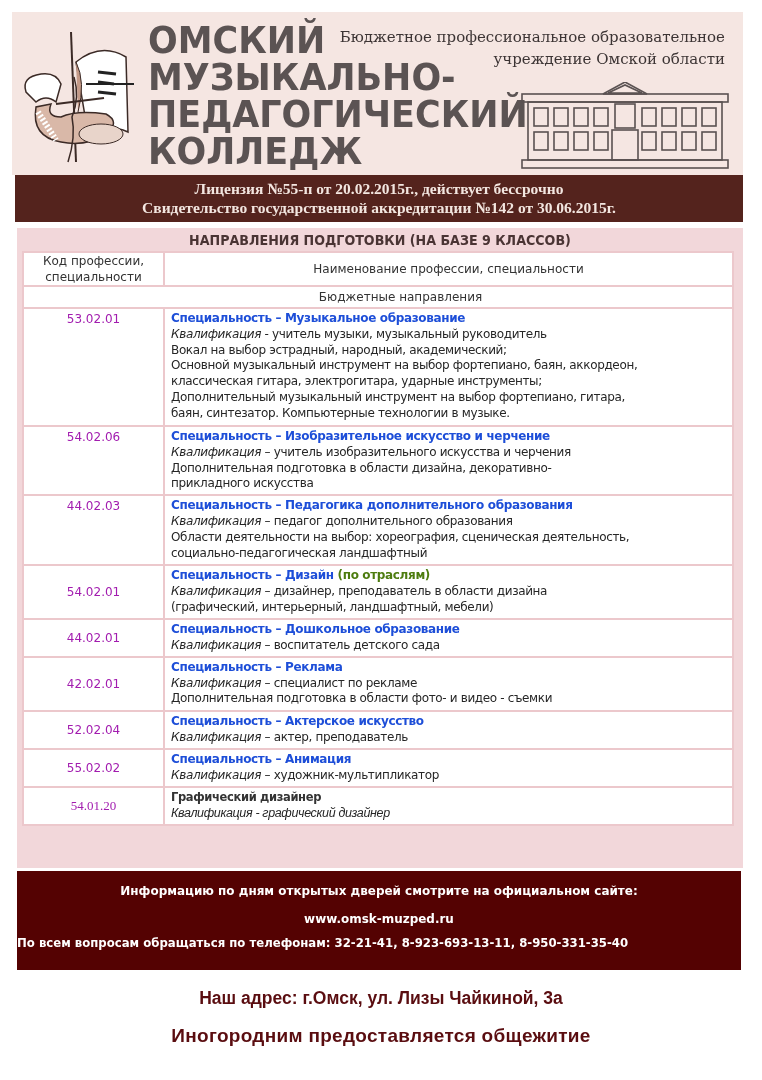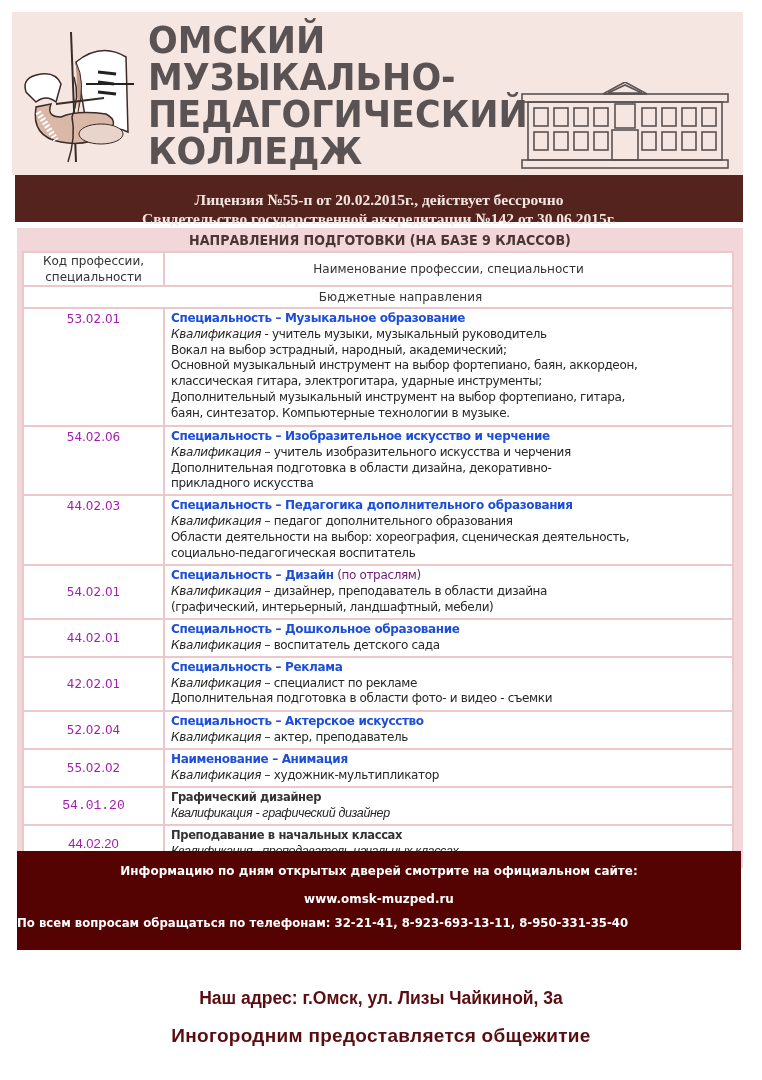--- a/index.html
+++ b/index.html
@@ -13,43 +13,43 @@
   .title-line { position:absolute; left:136px; font-family:"DejaVu Sans", sans-serif; font-weight:bold;
                 color:#5b5353; font-size:38px; line-height:36px; letter-spacing:0px; transform:scaleX(0.92); transform-origin:left top; }
   #org-type { position:absolute; right:18px; top:14px; width:420px; text-align:right;
               font-family:"DejaVu Serif", serif; color:#3c3434; font-size:15px; line-height:22px; }
   #building { left:508px; top:70px; width:210px; height:88px; }
 
   
   #license { left:15px; top:175px; width:728px; height:47px; background:#54231d; color:#f3e6e0;
              font-family:"Liberation Serif", serif; font-weight:bold; font-size:15.5px; text-align:center; }
   #license div { line-height:19px; }
-  #license .l1 { padding-top:4px;margin-top:11px; }
+  #license .l1 { padding-top:4px; }
 
   
   #panel { left:17px; top:228px; width:726px; height:640px; background:#f2d7da; }
   #panel-title { position:absolute; left:0; top:4px; width:726px; text-align:center;
                  font-family:"DejaVu Sans", sans-serif; font-weight:bold; font-size:13.5px; color:#4a3434; transform:scaleX(0.94); }
   table { position:absolute; left:5px; top:23px; width:712px; border-collapse:collapse; background:#fff;
           font-family:"DejaVu Sans", sans-serif; font-size:12px; color:#262626; transform-origin:left top; }
   td, th { border:2px solid #ecc8cc; padding:0; vertical-align:top; }
   th { font-weight:normal; font-size:12px; color:#333; }
   .col-code { width:139px; }
   .code { text-align:center; font-size:12px; color:#a21caf; padding-top:3px; }
   .code.mid { vertical-align:middle; padding-top:0; }
   .desc { padding:2px 6px 2px 6px; line-height:15.8px; letter-spacing:-0.35px; }
   .spec { font-weight:bold; color:#1d4ed8; }
-  .spec-normal { font-weight:normal; color:#701a75; }
+  .spec-normal { font-weight:bold; color:#4d7c0f; }
   .spec-plain { font-weight:bold; color:#333; font-size:11.5px; }
   .qual-i { font-style:italic; }
   .qual-arial { font-family:"Liberation Sans", sans-serif; font-style:italic; font-size:12.5px; }
   .budget { text-align:center; font-size:12px; color:#333; height:20px; line-height:20px;padding-left:45px; }
 
   
-  #footer { left:17px; top:851px; width:724px; height:99px; background:#540202; color:#ffffff;
+  #footer { left:17px; top:871px; width:724px; height:99px; background:#540202; color:#ffffff;
             font-family:"DejaVu Sans", sans-serif; font-weight:bold; font-size:13px; }
   #footer .f1 { position:absolute; top:12px; width:100%; text-align:center; transform:scaleX(0.92); }
   #footer .f2 { position:absolute; top:40px; width:100%; text-align:center; transform:scaleX(0.92); }
   #footer .f3 { position:absolute; top:64px; left:0; white-space:nowrap; transform:scaleX(0.9); transform-origin:left top; }
 
   #address { left:0; top:988px; width:762px; text-align:center; color:#5a0d10;
              font-family:"Liberation Sans", sans-serif; font-weight:bold; font-size:17.5px; }
   #dorm { left:0; top:1025px; width:762px; text-align:center; color:#5a0d10;
           font-family:"Liberation Sans", sans-serif; font-weight:bold; font-size:19px; letter-spacing:0.3px; }
 </style>
@@ -71,20 +71,24 @@
     <path d="M40 82 L88 76" stroke="#3b2a26" stroke-width="2"></path>
     <path d="M58 55 Q64 75 56 95 Q60 115 52 140" stroke="#3b2a26" stroke-width="1.5" fill="none"></path>
     <ellipse cx="85" cy="112" rx="22" ry="10" fill="#e8d4ca" stroke="#3b2a26" stroke-width="1"></ellipse>
   </svg>
 
   <div class="title-line" style="top:10px;">ОМСКИЙ</div>
   <div class="title-line" style="top:47px;">МУЗЫКАЛЬНО-</div>
   <div class="title-line" style="top:84px;">ПЕДАГОГИЧЕСКИЙ</div>
   <div class="title-line" style="top:121px;">КОЛЛЕДЖ</div>
 
+  <div id="org-type">
+    <div>Бюджетное профессиональное образовательное</div>
+    <div>учреждение Омской области</div>
+  </div>
 
   <svg id="building" class="abs" viewBox="0 0 210 88">
     <g fill="none" stroke="#5a5252" stroke-width="1.6">
       <polygon points="83,12 105,0 127,12"></polygon>
       <polygon points="88,11 105,3 122,11"></polygon>
       <rect x="2" y="12" width="206" height="8"></rect>
       <rect x="8" y="20" width="194" height="58"></rect>
       <rect x="2" y="78" width="206" height="8"></rect>
       <g id="windows">
           <rect x="14" y="26" width="14" height="18"></rect>
@@ -151,21 +155,21 @@
             <div>Дополнительная подготовка в области дизайна, декоративно-</div>
             <div>прикладного искусства</div>
           </td>
         </tr>
         <tr style="height: 70px;">
           <td class="code">44.02.03</td>
           <td class="desc">
             <div><span class="spec">Специальность – Педагогика дополнительного образования</span><span class="spec-normal"></span></div>
             <div><span class="qual-i">Квалификация</span><span> – педагог дополнительного образования</span></div>
             <div>Области деятельности на выбор: хореография, сценическая деятельность,</div>
-            <div>социально-педагогическая воспитатель</div>
+            <div>социально-педагогическая ландшафтный</div>
           </td>
         </tr>
         <tr style="height: 54px;">
           <td class="code mid">54.02.01</td>
           <td class="desc">
             <div><span class="spec">Специальность – Дизайн</span><span class="spec-normal"> (по отраслям)</span></div>
             <div><span class="qual-i">Квалификация</span><span> – дизайнер, преподаватель в области дизайна</span></div>
             <div>(графический, интерьерный, ландшафтный, мебели)</div>
           </td>
         </tr>
@@ -187,36 +191,29 @@
         <tr style="height: 38px;">
           <td class="code mid">52.02.04</td>
           <td class="desc">
             <div><span class="spec">Специальность – Актерское искусство</span><span class="spec-normal"></span></div>
             <div><span class="qual-i">Квалификация</span><span> – актер, преподаватель</span></div>
           </td>
         </tr>
         <tr style="height: 38px;">
           <td class="code mid">55.02.02</td>
           <td class="desc">
-            <div><span class="spec">Наименование – Анимация</span><span class="spec-normal"></span></div>
+            <div><span class="spec">Специальность – Анимация</span><span class="spec-normal"></span></div>
             <div><span class="qual-i">Квалификация</span><span> – художник-мультипликатор</span></div>
           </td>
         </tr>
         <tr style="height: 38px;">
-          <td class="code mid" style="font-family:Liberation Mono, monospace;font-size:13px;">54.01.20</td>
+          <td class="code mid" style="font-family:Liberation Serif, serif;font-size:13px;">54.01.20</td>
           <td class="desc">
             <div class="spec-plain">Графический дизайнер</div>
             <div class="qual-arial">Квалификация - графический дизайнер</div>
-          </td>
-        </tr>
-        <tr style="height: 38px;">
-          <td class="code mid" style="font-family:'Liberation Sans',sans-serif;font-size:13px;">44.02.20</td>
-          <td class="desc">
-            <div class="spec-plain">Преподавание в начальных классах</div>
-            <div class="qual-arial">Квалификация - преподаватель начальных классах</div>
           </td>
         </tr>
       </tbody>
   </table>
 </div>
 
 <div id="footer" class="abs">
   <div class="f1">Информацию по дням открытых дверей смотрите на официальном сайте:</div>
   <div class="f2">www.omsk-muzped.ru</div>
   <div class="f3">По всем  вопросам обращаться по телефонам: 32-21-41, 8-923-693-13-11, 8-950-331-35-40</div>

